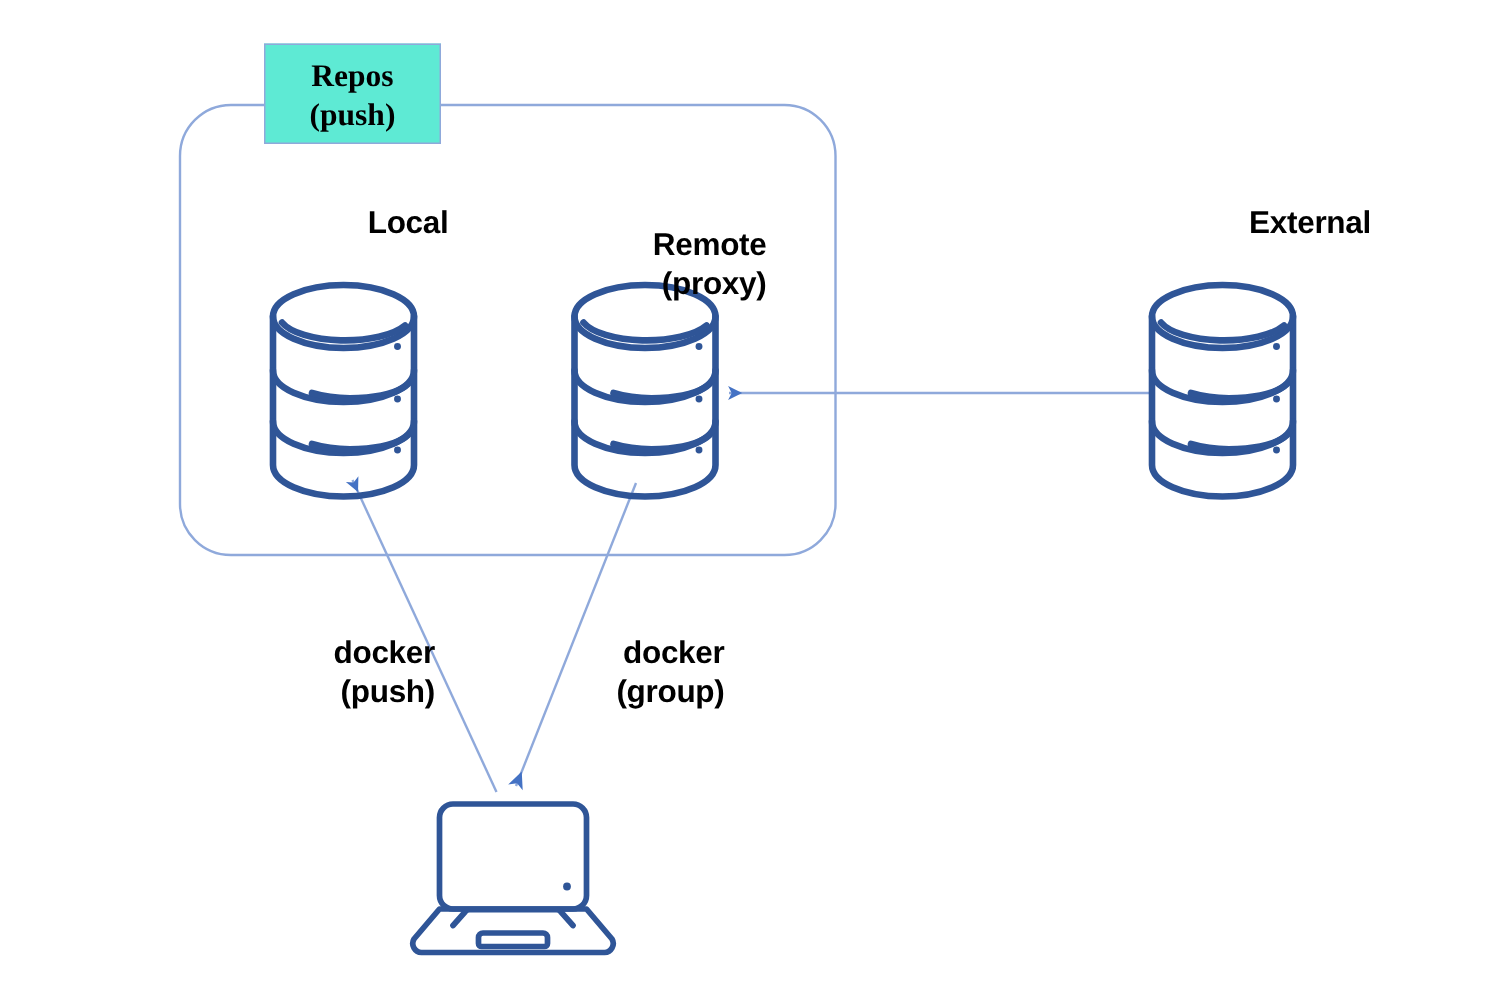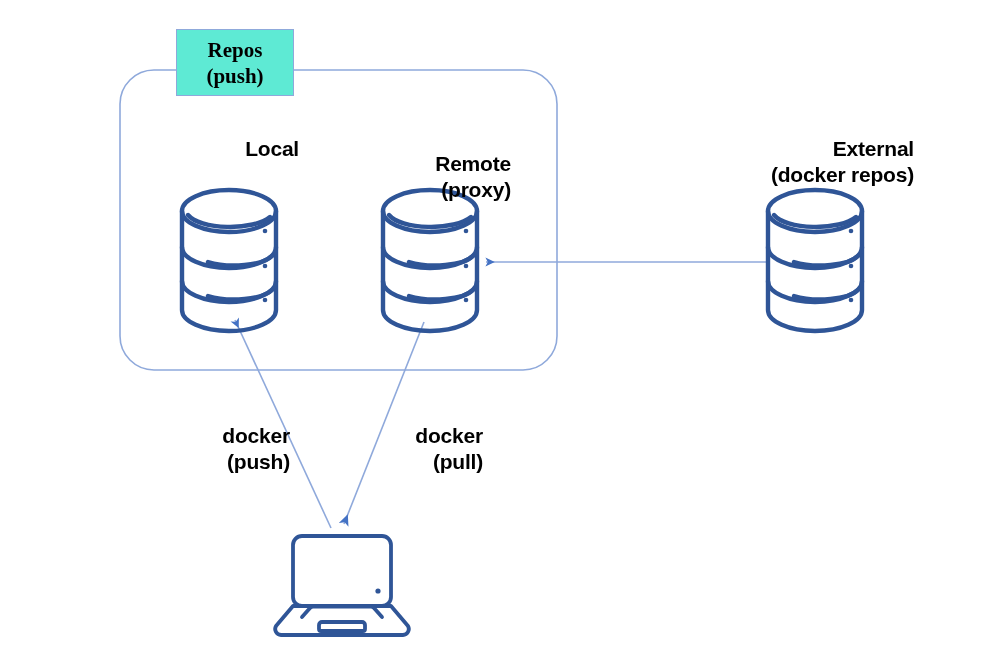--- a/index.html
+++ b/index.html
@@ -130,27 +130,26 @@
     <span>Local</span>
   </div>
 
   <div class="lbl" style="left:371px; top:136px; width:140px;margin-top:15px;">
     <span>Remote</span>
     <span class="line2">(proxy)</span>
   </div>
 
   <div class="lbl" style="left:728px; top:136px; width:186px;">
     <span>External</span>
-    <span class="line2">(docker repos)</span>
   </div>
 
 
   <div class="lbl" style="left:160px; top:423px; width:130px;">
     <span>docker</span>
     <span class="line2">(push)</span>
   </div>
 
   <div class="lbl" style="left:353px; top:423px; width:130px;">
     <span>docker</span>
-    <span class="line2">(pull)</span>
+    <span class="line2">(group)</span>
   </div>
 
 </div>
 
 </body></html>

